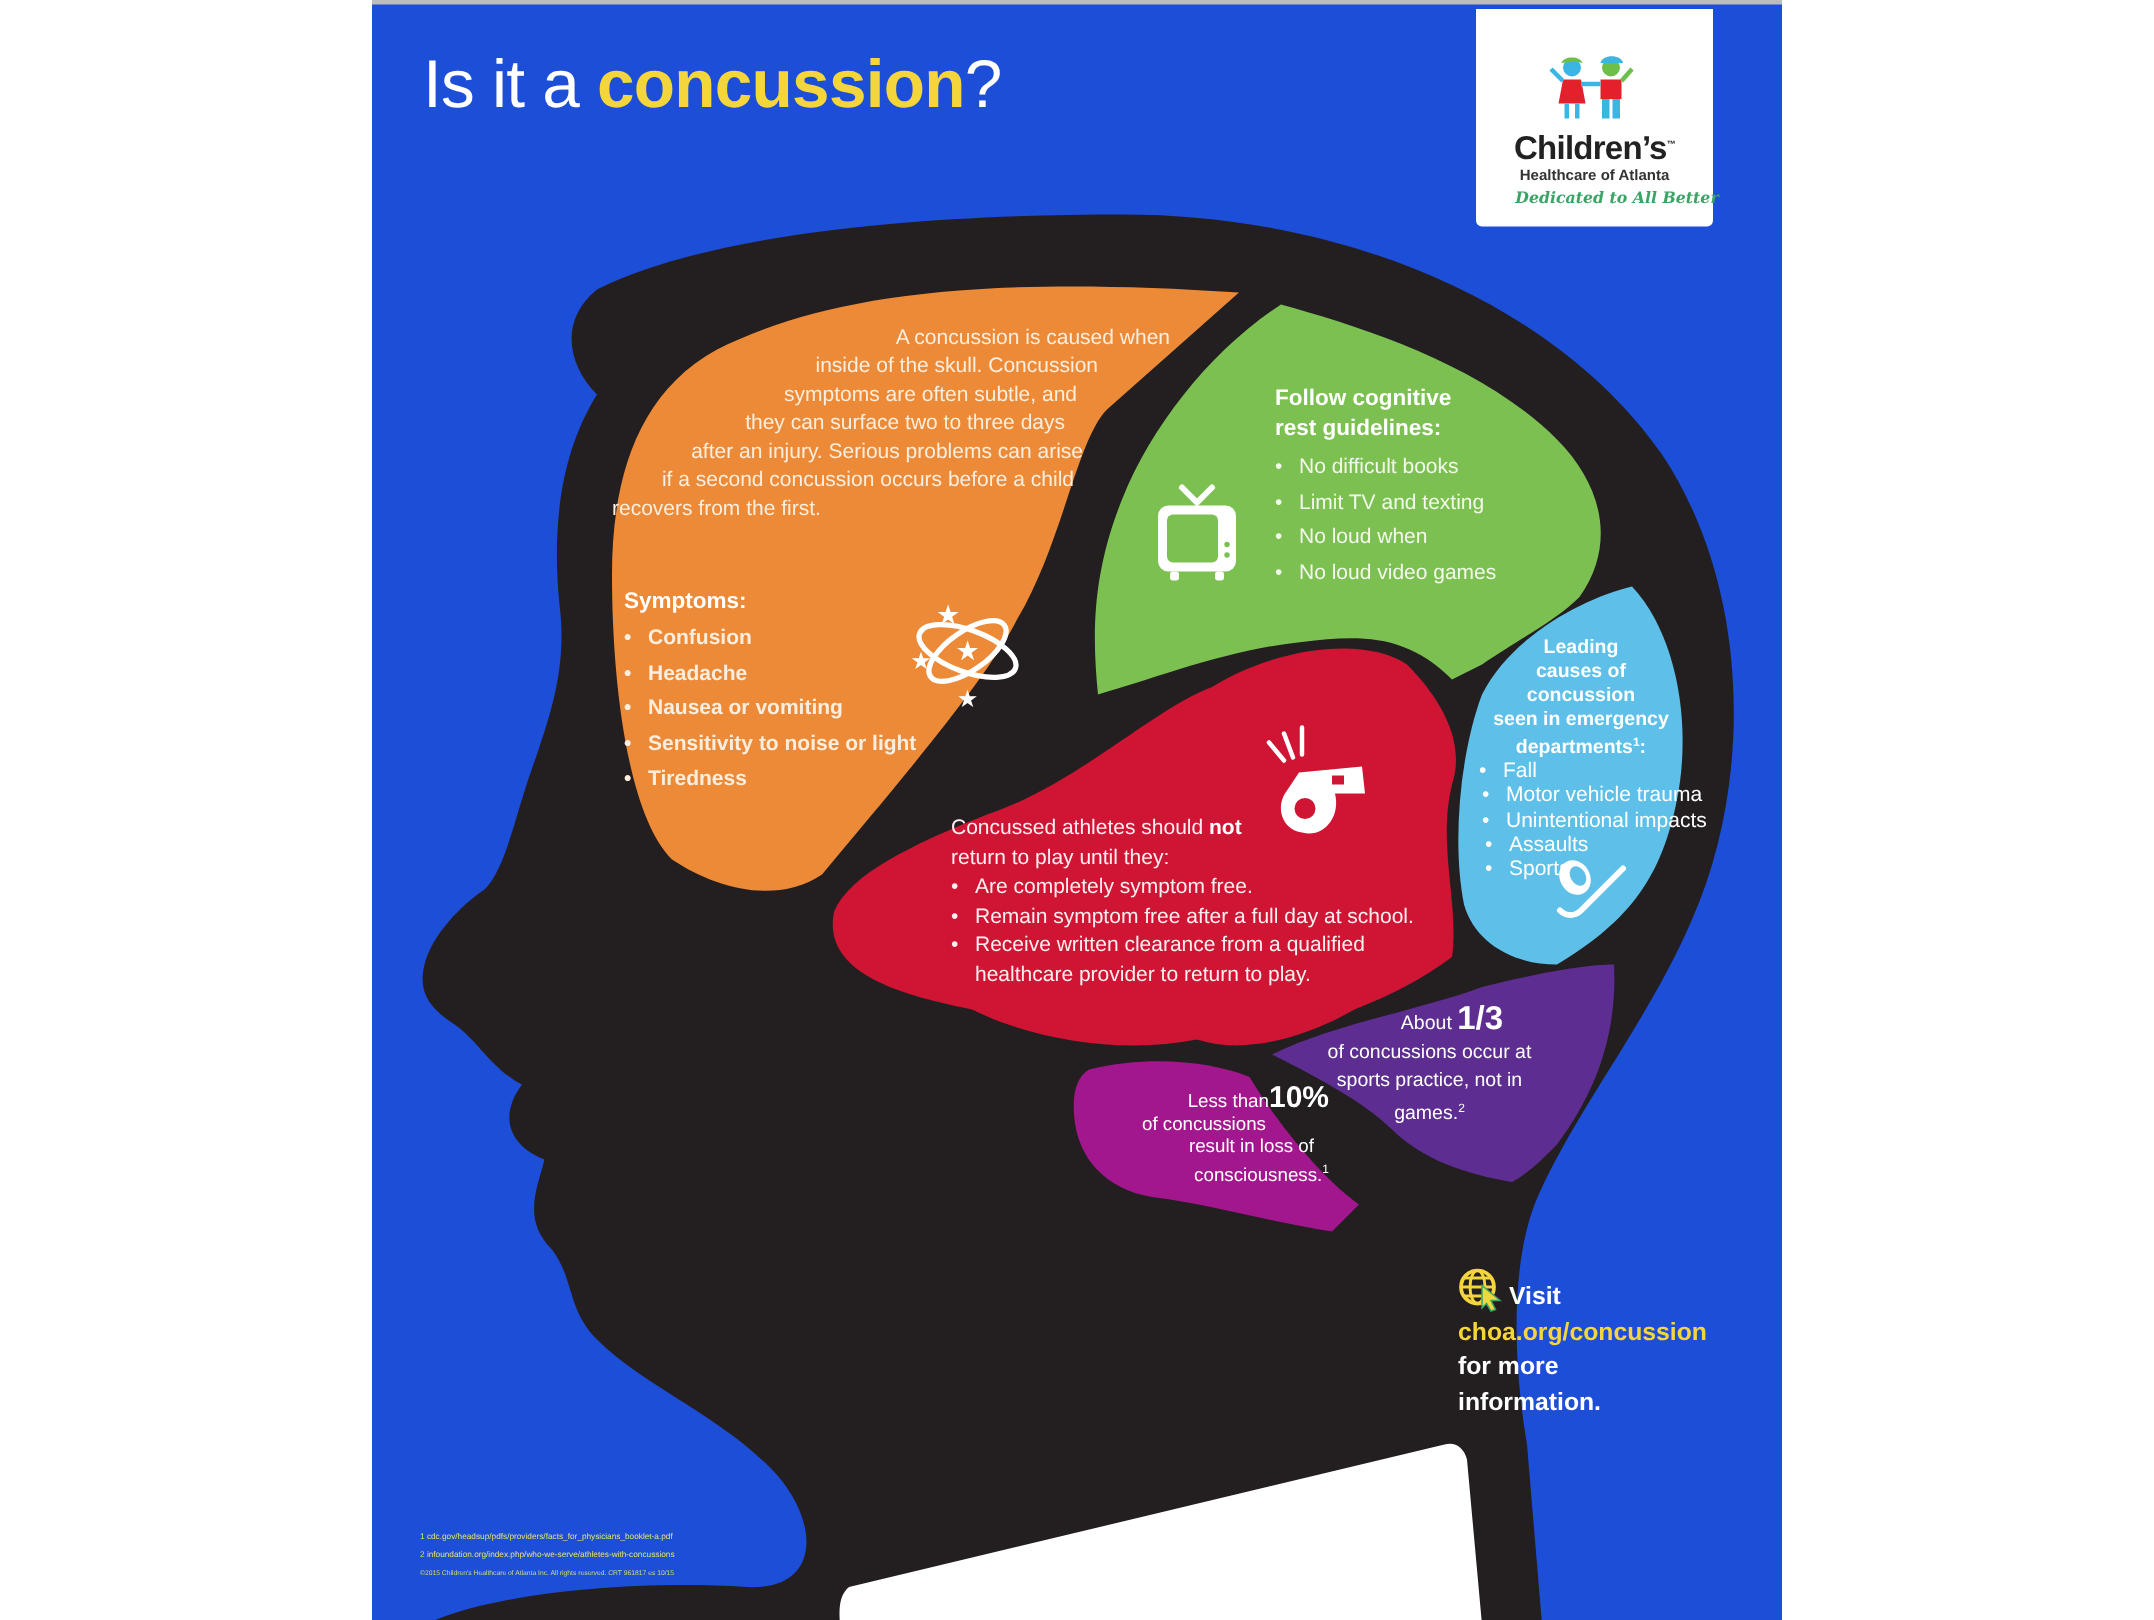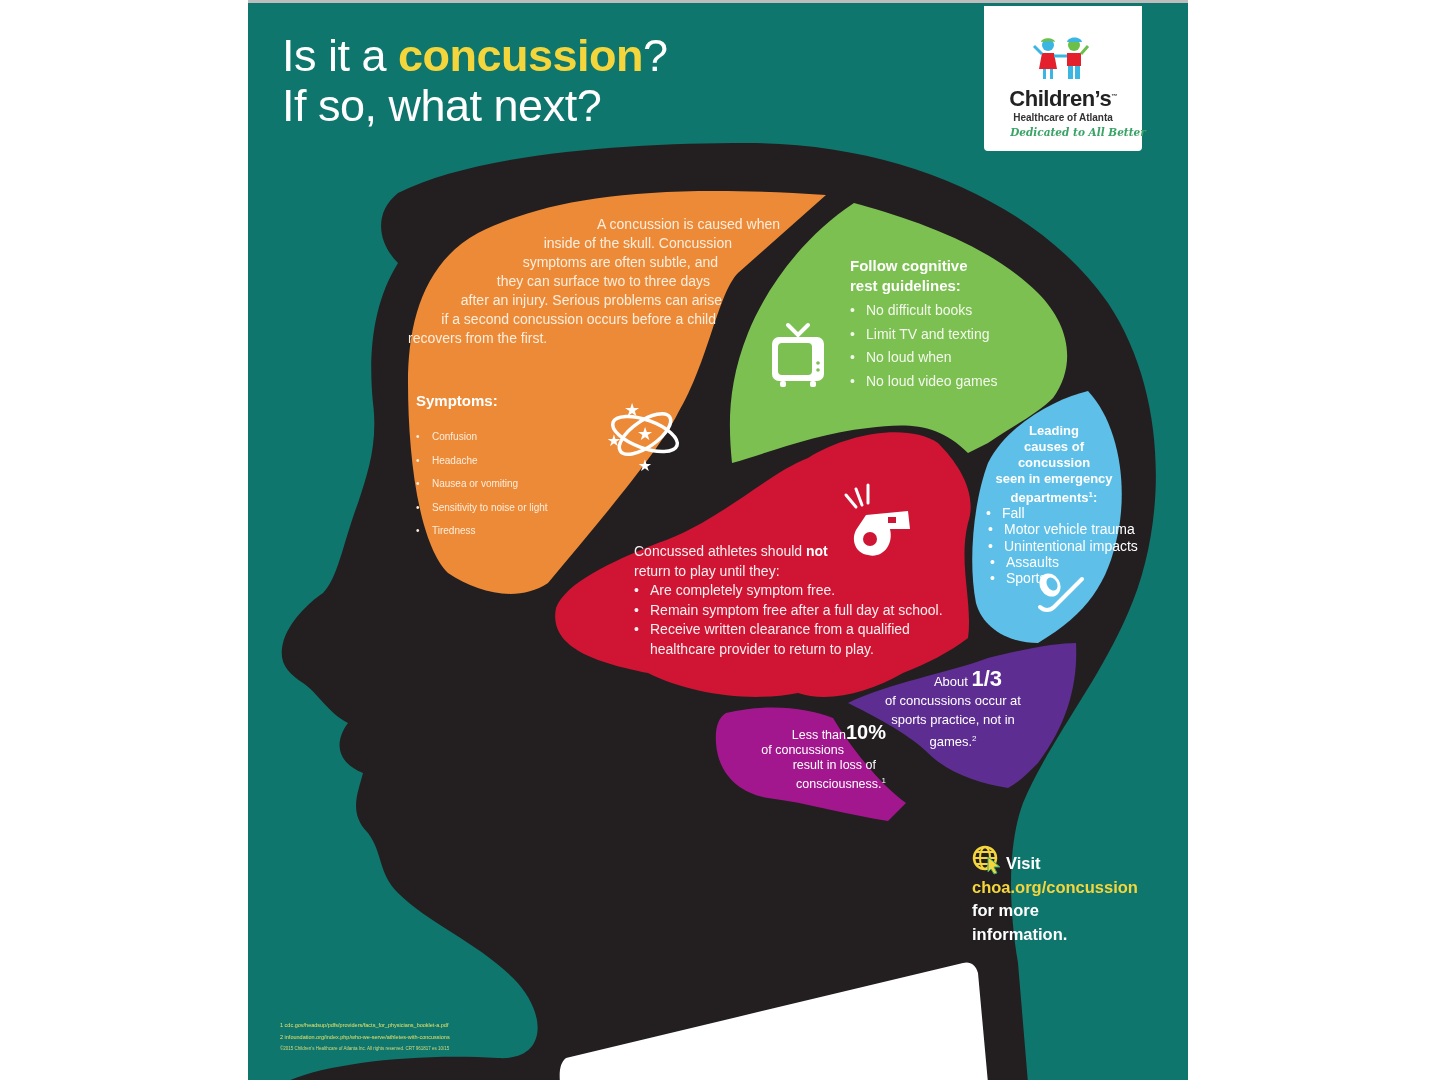--- a/index.html
+++ b/index.html
@@ -1,33 +1,33 @@
 <!DOCTYPE html>
 <html><head>
 <meta charset="utf-8">
 <style>
   html, body { margin:0; padding:0; background:#ffffff; }
   body { width:1436px; height:1080px; position:relative; overflow:hidden; font-family:"Liberation Sans", sans-serif; }
-  .poster { position:absolute; left:248px; top:0; width:940px; height:1080px; background:#0f766e; overflow:hidden; border-top:3px solid #bdbdbd; box-sizing:border-box; }
+  .poster { position:absolute; left:248px; top:0; width:940px; height:1080px; background:#1d4ed8; overflow:hidden; border-top:3px solid #bdbdbd; box-sizing:border-box; }
   .shapes { position:absolute; left:0; top:0; width:940px; height:1080px; }
   .title { position:absolute; left:34px; top:28px; color:#ffffff; font-size:45px; line-height:50px; font-weight:normal; letter-spacing:-0.5px; }
   .title .hl { color:#f4d63c; font-weight:bold; }
   .logo { position:absolute; left:736px; top:3px; width:158px; height:145px; background:#ffffff; border-radius:0 0 4px 4px; text-align:center; }
   .logo .kids { position:absolute; left:44px; top:30px; width:70px; height:50px; }
   .logo .brand { position:absolute; left:0; width:158px; top:80px; font-size:22px; font-weight:bold; color:#222; letter-spacing:-0.5px; }
   .logo .sub { position:absolute; left:0; width:158px; top:106px; font-size:10px; font-weight:bold; color:#333; }
   .logo .tag { position:absolute; left:0; width:188px; top:120px; font-size:10.5px; font-style:italic; font-weight:bold; color:#3aa366; font-family:"DejaVu Serif", serif; }
   .txt { position:absolute; color:#fbeede; font-size:14px; line-height:19px; }
   .intro { left:160px; top:212px; width:372px; text-align:right; }
   .intro span { display:block; }
   .sym-title { left:168px; top:388px; font-weight:bold; font-size:15px; color:#fff; }
   ul.bl { list-style:none; margin:0; padding:0; }
   ul.bl li { position:relative; padding-left:16px; }
   ul.bl li::before { content:"\2022"; position:absolute; left:0; top:0; }
-  .sym-list { left:168px; top:422px; font-size:10px; line-height:23.5px; }
+  .sym-list { left:168px; top:410px; font-size:14px; line-height:23.5px;font-weight:bold; }
   .cog-title { left:602px; top:253px; font-weight:bold; font-size:15px; line-height:20px; color:#fff; }
   .cog-list { left:602px; top:296px; font-size:14px; line-height:23.5px; color:#f3f9ec; }
   .lead-title { left:738px; top:420px; width:136px; text-align:center; font-weight:bold; font-size:13px; line-height:16px; color:#fff; }
   .lead-title sup { font-size:8px; }
   .lead-list { left:738px; top:502px; font-size:14px; line-height:16.3px; color:#fff; }
   .lead-list li { padding-left:12px; }
   .red-intro { left:386px; top:539px; font-size:14px; line-height:19.5px; color:#fdeef0; }
   .red-intro b { font-weight:bold; color:#fff; }
   .red-list { left:386px; top:578px; font-size:14px; line-height:19.5px; color:#fdeef0; width:340px; }
   .third { left:630px; top:666px; width:150px; text-align:center; font-size:13px; line-height:19px; color:#fff; }
@@ -61,21 +61,20 @@
 
     <path d="M840 388 C870 420 880 480 870 530 C860 580 840 610 790 640 C760 640 735 625 728 600 C720 560 725 500 740 460 C760 420 810 395 840 388 Z" fill="#5ec0e8"></path>
 
     <path d="M828 640 C830 680 820 720 790 760 C780 770 770 780 760 785 C730 780 700 770 680 750 C660 730 620 710 600 700 C640 680 700 670 740 655 C780 645 810 640 828 640 Z" fill="#5e2d91"></path>
 
     <path d="M478 710 C520 700 560 705 585 715 C600 740 630 780 658 800 L640 818 C600 812 560 800 520 795 C490 790 470 770 468 740 C467 725 470 715 478 710 Z" fill="#a3178e"></path>
   </svg>
 
   <div class="title">
     <span>Is it a </span><span class="hl">concussion</span><span>?</span><br>
-    <span>If so, what next?</span>
   </div>
 
   <div class="logo">
     <svg class="kids" viewBox="0 0 70 50">
       <circle cx="20" cy="9" r="6" fill="#3bb6e3"></circle>
       <path d="M13 6 C14 1 26 1 27 6 L23 5 Z" fill="#6cc04a"></path>
       <path d="M14 17 L26 17 L29 33 L11 33 Z" fill="#e4202d"></path>
       <rect x="15" y="33" width="3" height="10" fill="#3bb6e3"></rect>
       <rect x="22" y="33" width="3" height="10" fill="#3bb6e3"></rect>
       <path d="M14 18 L6 10" stroke="#3bb6e3" stroke-width="3"></path>

